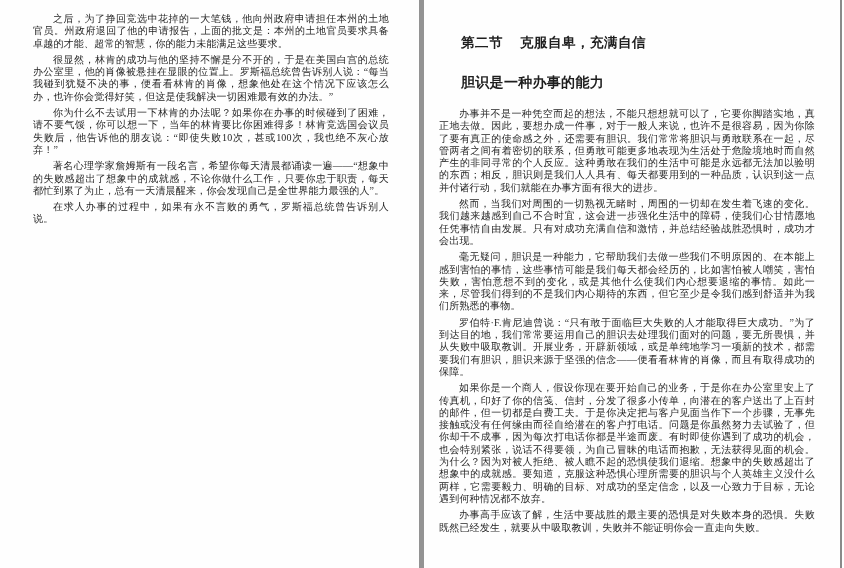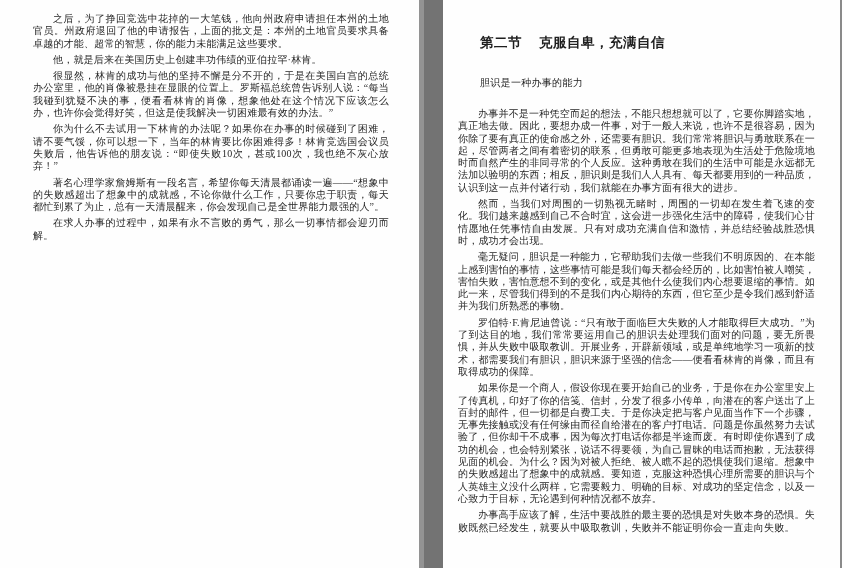--- a/index.html
+++ b/index.html
@@ -13,42 +13,41 @@
     overflow: hidden;
     font-family: "Liberation Serif", "DejaVu Serif", serif;
     color: #262626;
   }
   .spread {
     position: absolute;
     top: 0; left: 0;
     width: 844px;
     height: 568px;
     display: flex;
-    background: #737373;
+    background: #86efac;
   }
   .page {
     box-sizing: border-box;
     background: #fefefe;
     height: 568px;
   }
   .page-left {
     width: 419px;
     padding: 13px 30px 0 33px;
   }
   .gutter {
     width: 5px;
     height: 568px;
     background: #939393;
     flex: 0 0 auto;
   }
   .page-right {
     flex: 1;
     position: relative;
     padding: 36px 29px 12px 15px;
-    margin-left: 19px;
   }
   .edge-line {
     position: absolute;
     top: 0;
     right: 2px;
     width: 2px;
     height: 568px;
     background: #8a8a8a;
   }
   .para {
@@ -65,40 +64,39 @@
     font-weight: bold;
     line-height: 14px;
     color: #1e1e1e;
     letter-spacing: 0.5px;
   }
   .section-heading .sec-num {
     margin-right: 13px;
   }
   .subheading {
     margin: 26px 0 19px 22px;
-    font-size: 10px;
-    font-weight: normal;
+    font-size: 14px;
+    font-weight: bold;
     line-height: 13px;
     color: #1e1e1e;
     letter-spacing: 0.3px;
   }
 </style>
 </head>
 <body>
 
 <div class="spread">
 
   <div class="page page-left">
     <div class="body-text">
         <p class="para">之后，为了挣回竞选中花掉的一大笔钱，他向州政府申请担任本州的土地官员。州政府退回了他的申请报告，上面的批文是：本州的土地官员要求具备卓越的才能、超常的智慧，你的能力未能满足这些要求。</p>
-        <p class="para">他，就是后来在美国历史上创建丰功伟绩的亚伯拉罕·林肯。</p>
         <p class="para">很显然，林肯的成功与他的坚持不懈是分不开的，于是在美国白宫的总统办公室里，他的肖像被悬挂在显眼的位置上。罗斯福总统曾告诉别人说：“每当我碰到犹疑不决的事，便看看林肯的肖像，想象他处在这个情况下应该怎么办，也许你会觉得好笑，但这是使我解决一切困难最有效的办法。”</p>
         <p class="para">你为什么不去试用一下林肯的办法呢？如果你在办事的时候碰到了困难，请不要气馁，你可以想一下，当年的林肯要比你困难得多！林肯竞选国会议员失败后，他告诉他的朋友说：“即使失败10次，甚或100次，我也绝不灰心放弃！”</p>
         <p class="para">著名心理学家詹姆斯有一段名言，希望你每天清晨都诵读一遍——“想象中的失败感超出了想象中的成就感，不论你做什么工作，只要你忠于职责，每天都忙到累了为止，总有一天清晨醒来，你会发现自己是全世界能力最强的人”。</p>
-        <p class="para">在求人办事的过程中，如果有永不言败的勇气，那么一切事情都会迎刃而解。</p>
+        <p class="para">在求人办事的过程中，如果有永不言败的勇气，罗斯福总统曾告诉别人说。</p>
       </div>
   </div>
 
   <div class="gutter"></div>
 
   <div class="page page-right">
     <h2 class="section-heading">
       <span class="sec-num">第二节</span>
       <span class="sec-title">克服自卑，充满自信</span>
     </h2>

